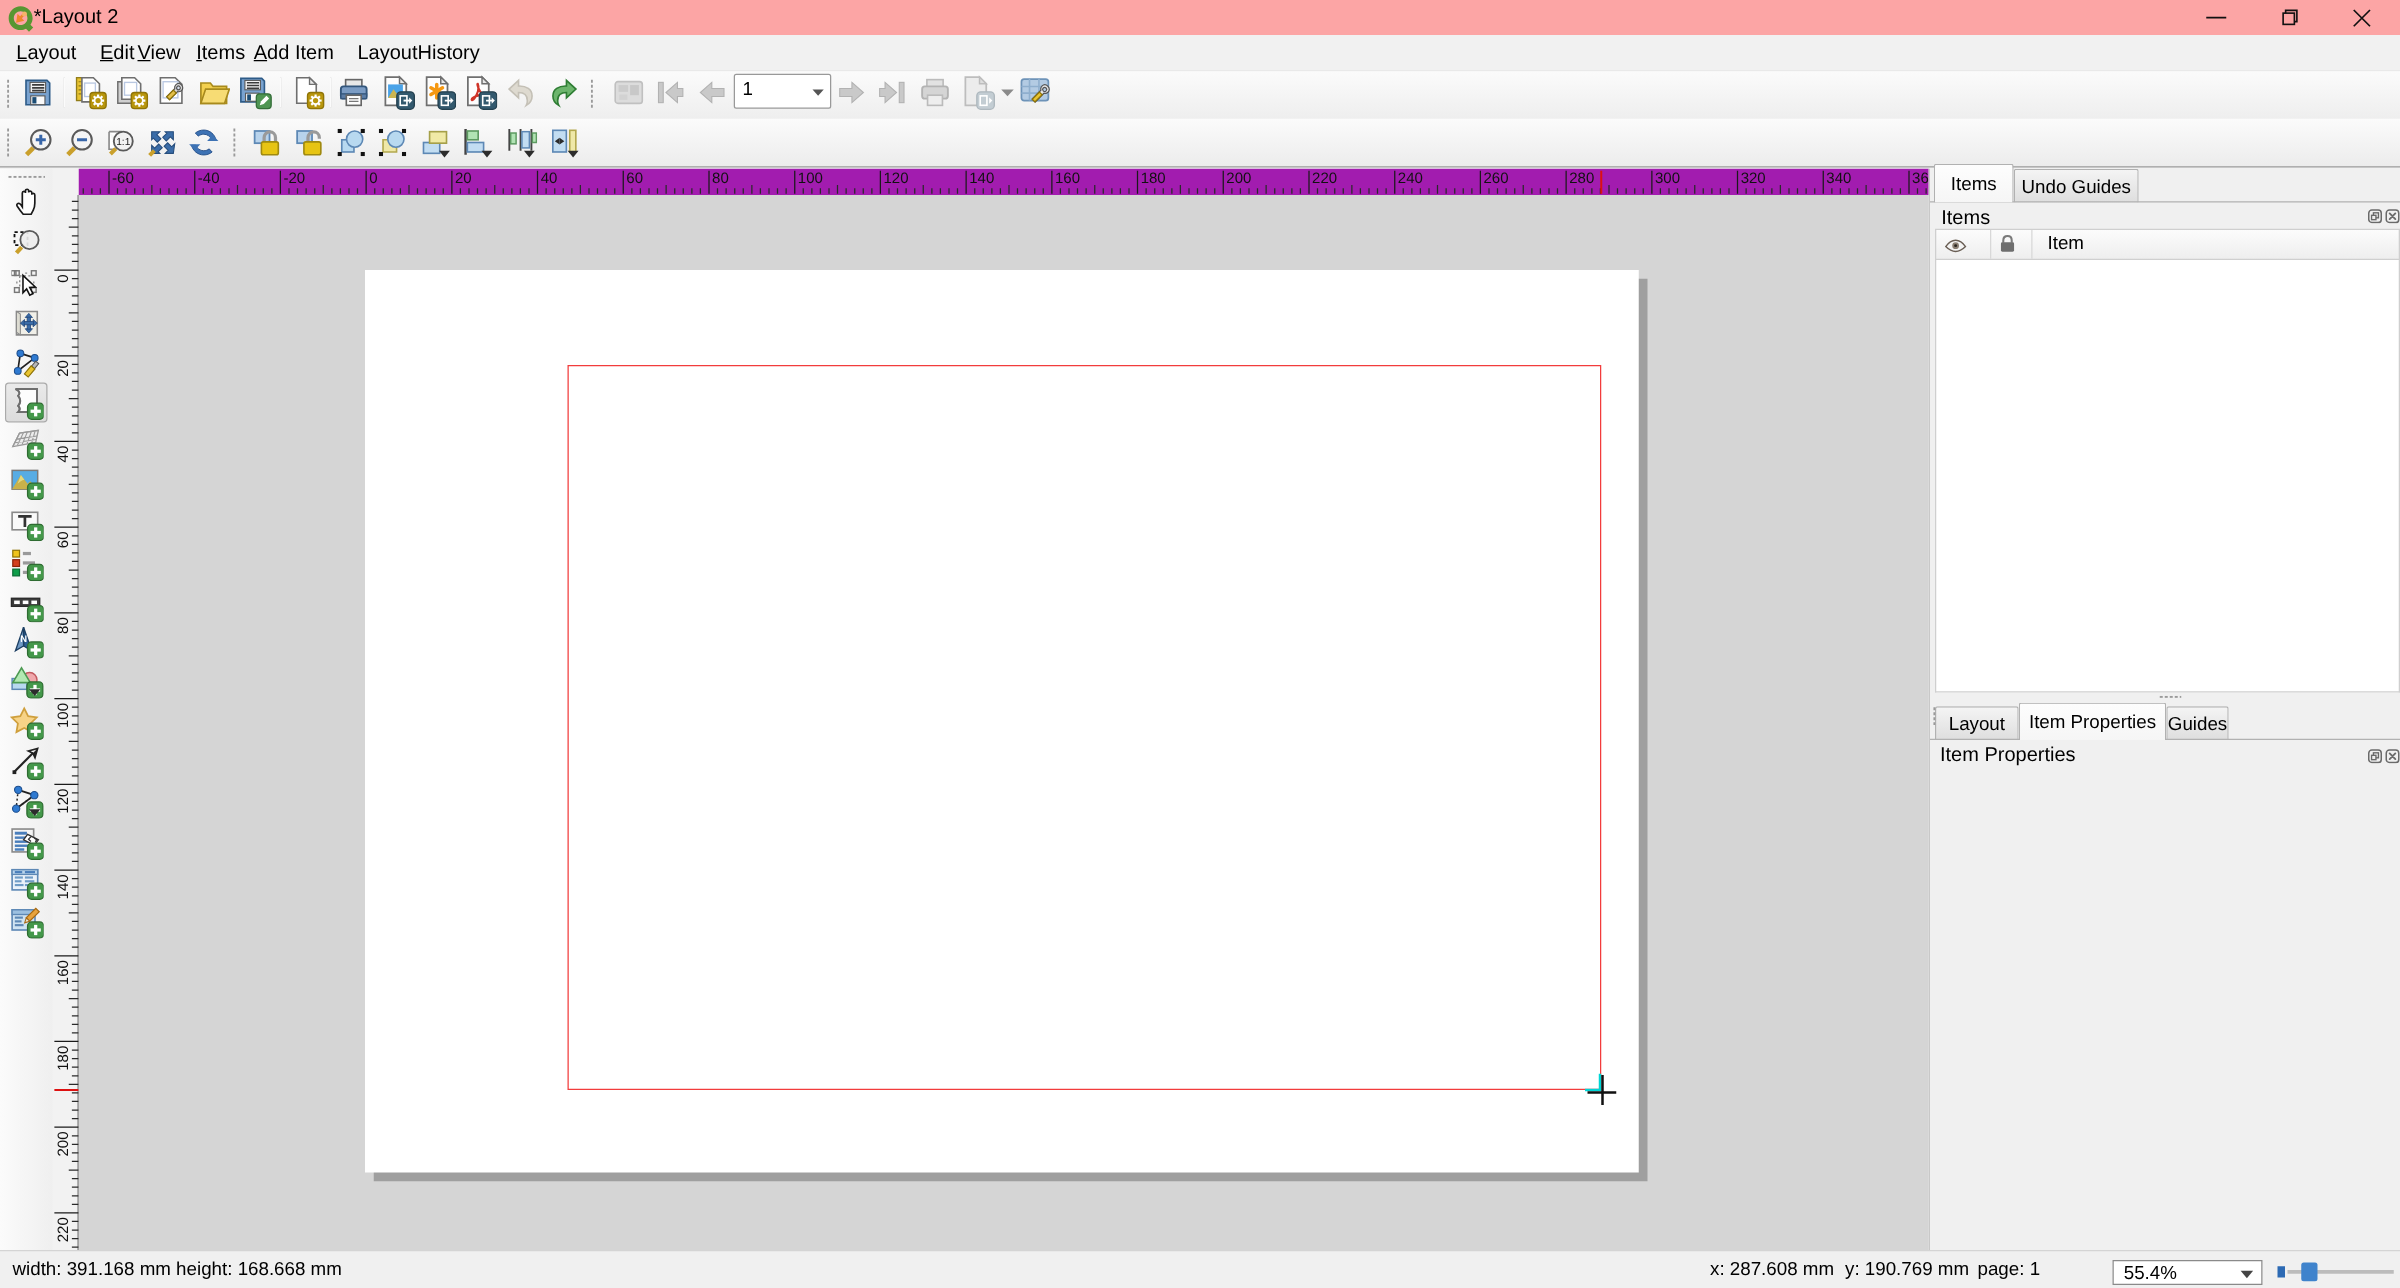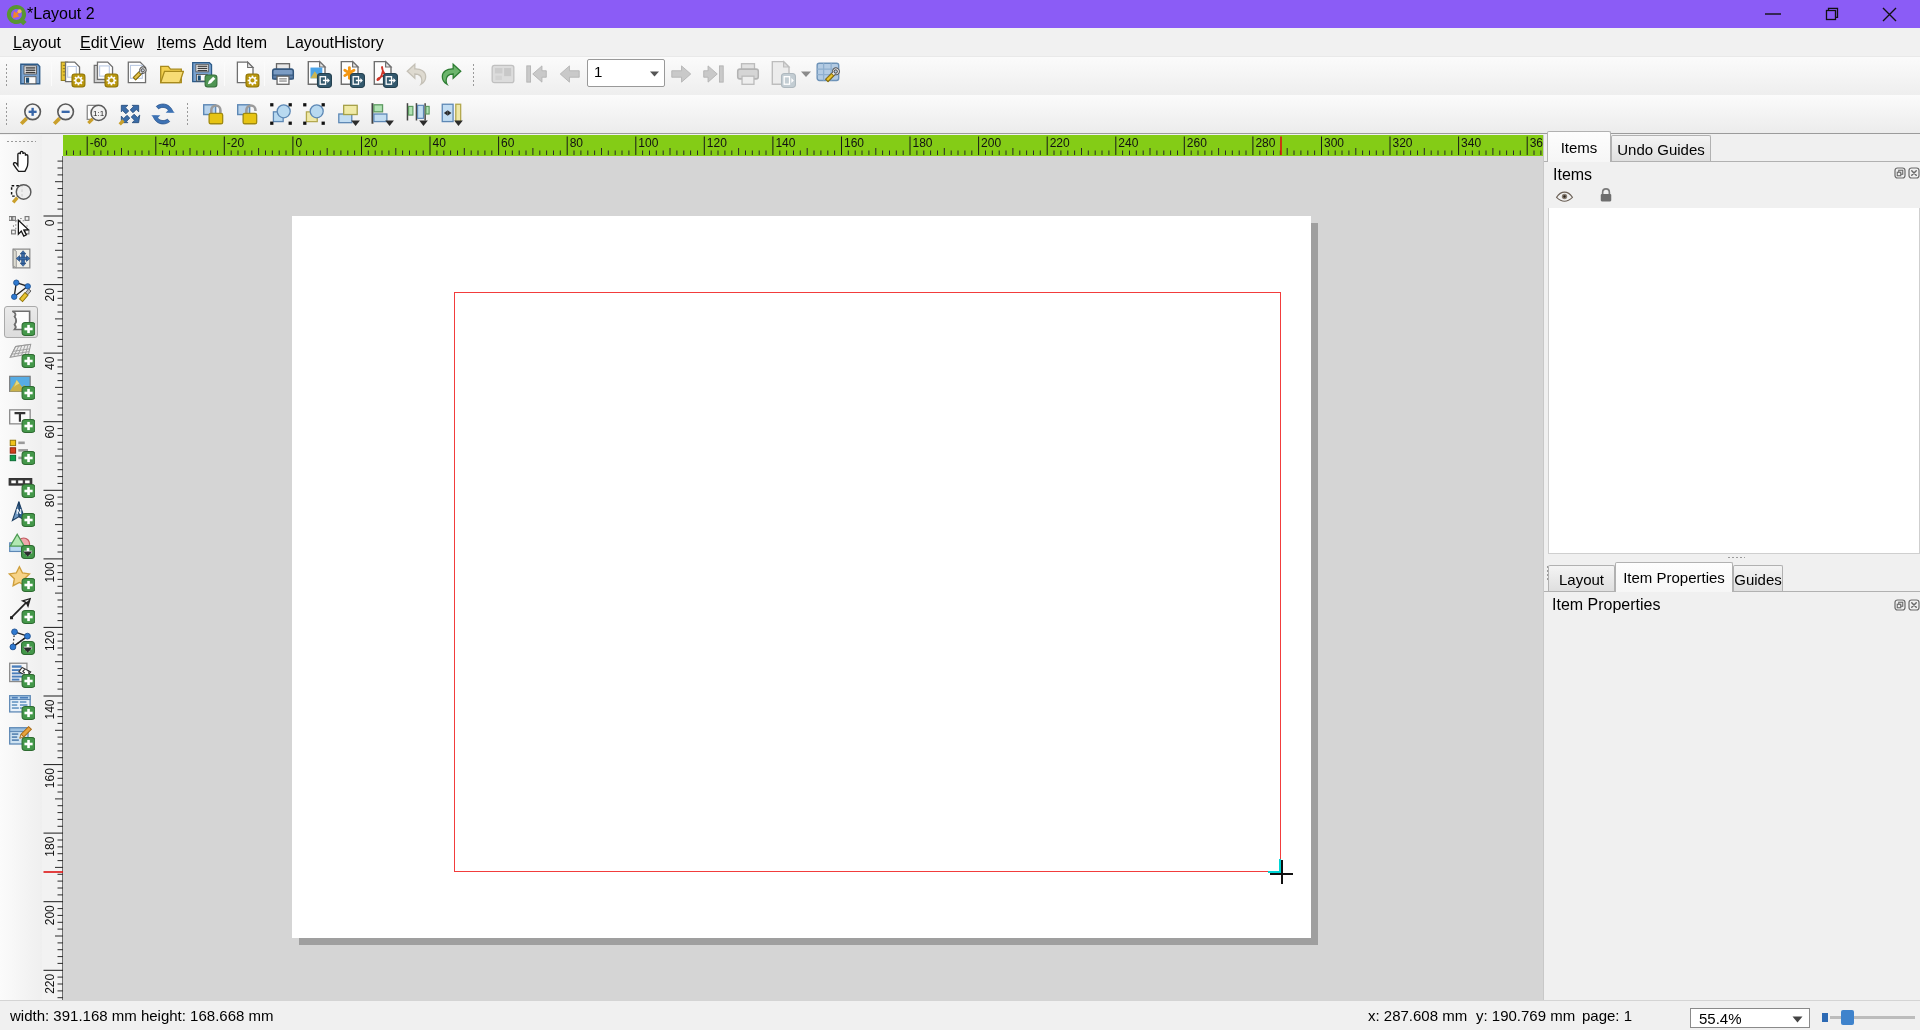--- a/index.html
+++ b/index.html
@@ -1,24 +1,24 @@
 <!DOCTYPE html>
 <html><head><meta charset="utf-8"><style>
 
 *{margin:0;padding:0;box-sizing:border-box}
 html,body{width:1920px;height:1030px;overflow:hidden;font-family:"Liberation Sans",sans-serif;background:#f0f0f0}
 .abs{position:absolute}
 .ic{display:block}
-#titlebar{position:absolute;left:0;top:0;width:1920px;height:28px;background:#8b5cf6}
+#titlebar{position:absolute;left:0;top:0;width:1920px;height:28px;background:#fca5a5}
 #menubar{position:absolute;left:0;top:28px;width:1920px;height:29px;background:#f1f1f1;border-bottom:1px solid #e9e9e9}
 .menu{position:absolute;top:0;height:29px;line-height:29px;font-size:16px;color:#000}
 #tb1{position:absolute;left:0;top:57px;width:1920px;height:38px;background:linear-gradient(#fbfbfb,#eeeeee)}
 #tb2{position:absolute;left:0;top:95px;width:1920px;height:39px;background:linear-gradient(#fbfbfb,#ececec);border-bottom:1px solid #9b9b9b}
 #toolbox{position:absolute;left:0;top:135px;width:42px;height:865px;background:linear-gradient(90deg,#fbfbfb,#efefef)}
-#hruler{position:absolute;left:63px;top:135px;width:1480px;height:21px;background:#84cc16}
+#hruler{position:absolute;left:63px;top:135px;width:1480px;height:21px;background:#a21caf}
 #vruler{position:absolute;left:42px;top:156px;width:21px;height:844px;background:#f2f2f2;border-right:1px solid #6f6f6f}
 #corner{position:absolute;left:42px;top:135px;width:21px;height:21px;background:#f2f2f2}
 #canvas{position:absolute;left:63px;top:156px;width:1480px;height:844px;background:#d5d5d5;overflow:hidden}
 #page{position:absolute;left:229px;top:60px;width:1019px;height:722px;background:#fff;box-shadow:7px 7px 0 #9f9f9f}
 #redrect{position:absolute;left:391px;top:136px;width:827px;height:580px;border:1px solid #f23c3c}
 #rpanel{position:absolute;left:1543px;top:135px;width:377px;height:865px;background:#f0f0f0;border-left:1px solid #c8c8c8}
 .tab{position:absolute;font-size:15px;text-align:center;color:#000;background:linear-gradient(#f4f4f4,#dedede);border:1px solid #b1b1b1;border-bottom:none;border-radius:2px 2px 0 0}
 .tabactive{background:linear-gradient(#fdfdfd,#f6f6f6);z-index:3}
 #statusbar{position:absolute;left:0;top:1000px;width:1920px;height:30px;background:#f0f0f0;border-top:1px solid #d4d4d4;font-size:15px;color:#000}
 .st{position:absolute;top:0;height:30px;line-height:30px;white-space:pre}
@@ -1156,20 +1156,25 @@
 <div class="abs" style="left:350px;top:32px">
       <svg class="ic" width="12" height="12">
         <use href="#i-float"></use>
       </svg>
     </div>
 <div class="abs" style="left:364px;top:32px">
       <svg class="ic" width="12" height="12">
         <use href="#i-closex"></use>
       </svg>
     </div>
+<div class="abs" style="left:4px;top:48px;width:372px;height:25px;background:linear-gradient(#fcfcfc,#eeeeee);border:1px solid #cfcfcf">
+<div class="abs" style="left:43px;top:0;width:1px;height:23px;background:#d8d8d8"></div>
+<div class="abs" style="left:76px;top:0;width:1px;height:23px;background:#d8d8d8"></div>
+<span class="abs" style="left:89px;top:2px;font-size:15px">Item</span>
+    </div>
 <div class="abs" style="left:11px;top:52px">
       <svg class="ic" width="19" height="19">
         <use href="#i-eye"></use>
       </svg>
     </div>
 <div class="abs" style="left:53px;top:51px">
       <svg class="ic" width="18" height="18">
         <use href="#i-lockhdr"></use>
       </svg>
     </div>

